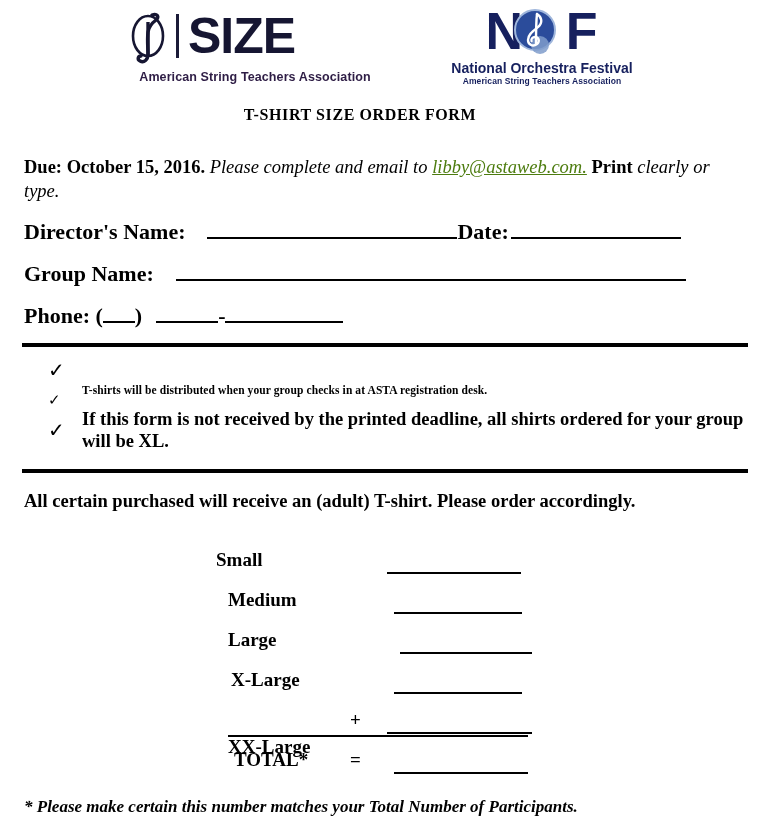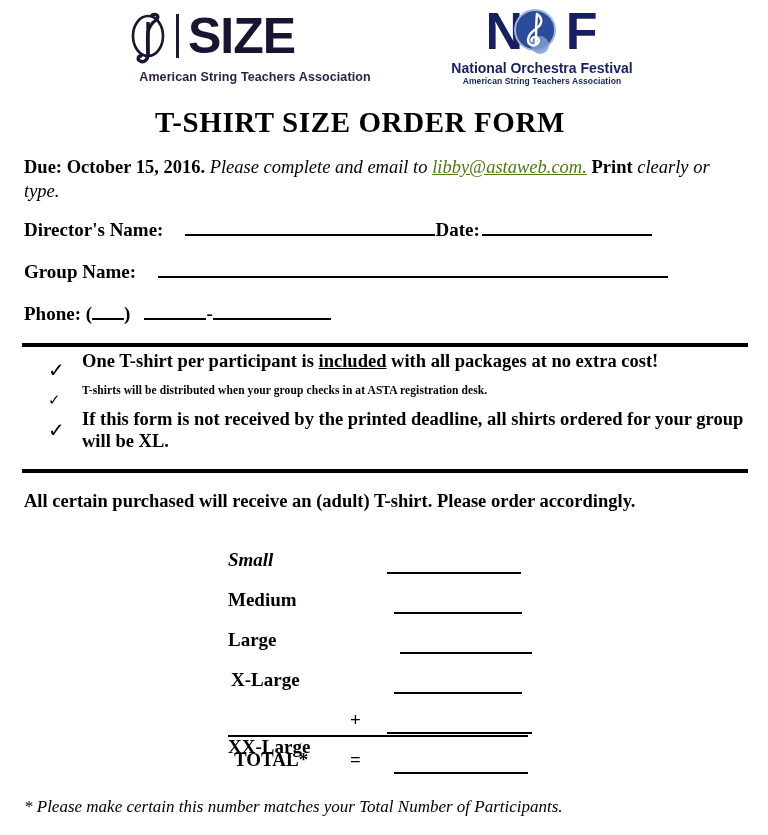--- a/index.html
+++ b/index.html
@@ -118,21 +118,21 @@
     letter-spacing: 0.1px;
   }
 
   
   .form-title {
     position: absolute;
     top: 106px;
     left: 0;
     width: 720px;
     text-align: center;
-    font-size: 29px;
+    font-size: 16px;
     font-weight: bold;
     letter-spacing: 0.6px;
   }
 
   
   .due-block {
     position: absolute;
     top: 155px;
     left: 24px;
     width: 700px;
@@ -145,21 +145,21 @@
     color: #4d7c0f;
     font-style: italic;
     text-decoration: underline;
   }
 
   
   .field-row {
     position: absolute;
     left: 24px;
     width: 720px;
-    font-size: 19px;
+    font-size: 22px;
     font-weight: bold;
     display: flex;
     align-items: baseline;
   }
   .field-label { white-space: nowrap; }
   .rule {
     display: inline-block;
     border-bottom: 2.5px solid #000;
     height: 0;
   }
@@ -265,21 +265,21 @@
   }
 
   
   .footer-note {
     position: absolute;
     top: 797px;
     left: 24px;
     width: 720px;
     font-size: 17px;
     font-style: italic;
-    font-weight: normal;
+    font-weight: bold;
   }
 </style>
 </head>
 <body>
 
 <div class="logos">
 
   <div class="asta-logo">
     <div class="asta-top">
       <span class="asta-clef">
@@ -353,41 +353,40 @@
   <span class="field-label">)</span>
   <span class="rule" style="width:62px; margin-left:14px;"></span>
   <span class="field-label">-</span>
   <span class="rule" style="width:118px;"></span>
 </div>
 
 <div class="hrule" id="hrule-1"></div>
 
 <div class="check-item" id="check-1">
   <span class="check-mark">✓</span>
-  <span class="check-text-lg"><span>One T-shirt per participant is </span><u>included</u><span> with all packages at no extra cost!</span></span>
 </div>
 
 <div class="check-item" id="check-2">
   <span class="check-mark">✓</span>
   <span class="check-text-sm">T-shirts will be distributed when your group checks  in at ASTA registration desk.</span>
 </div>
 
 <div class="check-item" id="check-3">
   <span class="check-mark">✓</span>
   <span class="check-text-lg">If this form is not received by the printed deadline, all shirts ordered for your group will be XL.</span>
 </div>
 
 <div class="hrule" id="hrule-2"></div>
 
 <div class="packages-note">All certain purchased will receive an (adult) T-shirt. Please order accordingly.</div>
 
 <div class="size-table">
 
   <div class="size-row">
-    <span class="size-label" style="left:228px;font-style:italic;">Small</span>
+    <span class="size-label" style="left:216px;">Small</span>
     <span class="size-blank" style="left:387px; width:134px;"></span>
   </div>
 
   <div class="size-row">
     <span class="size-label" style="left:228px;">Medium</span>
     <span class="size-blank" style="left:394px; width:128px;"></span>
   </div>
 
   <div class="size-row">
     <span class="size-label" style="left:228px;">Large</span>

